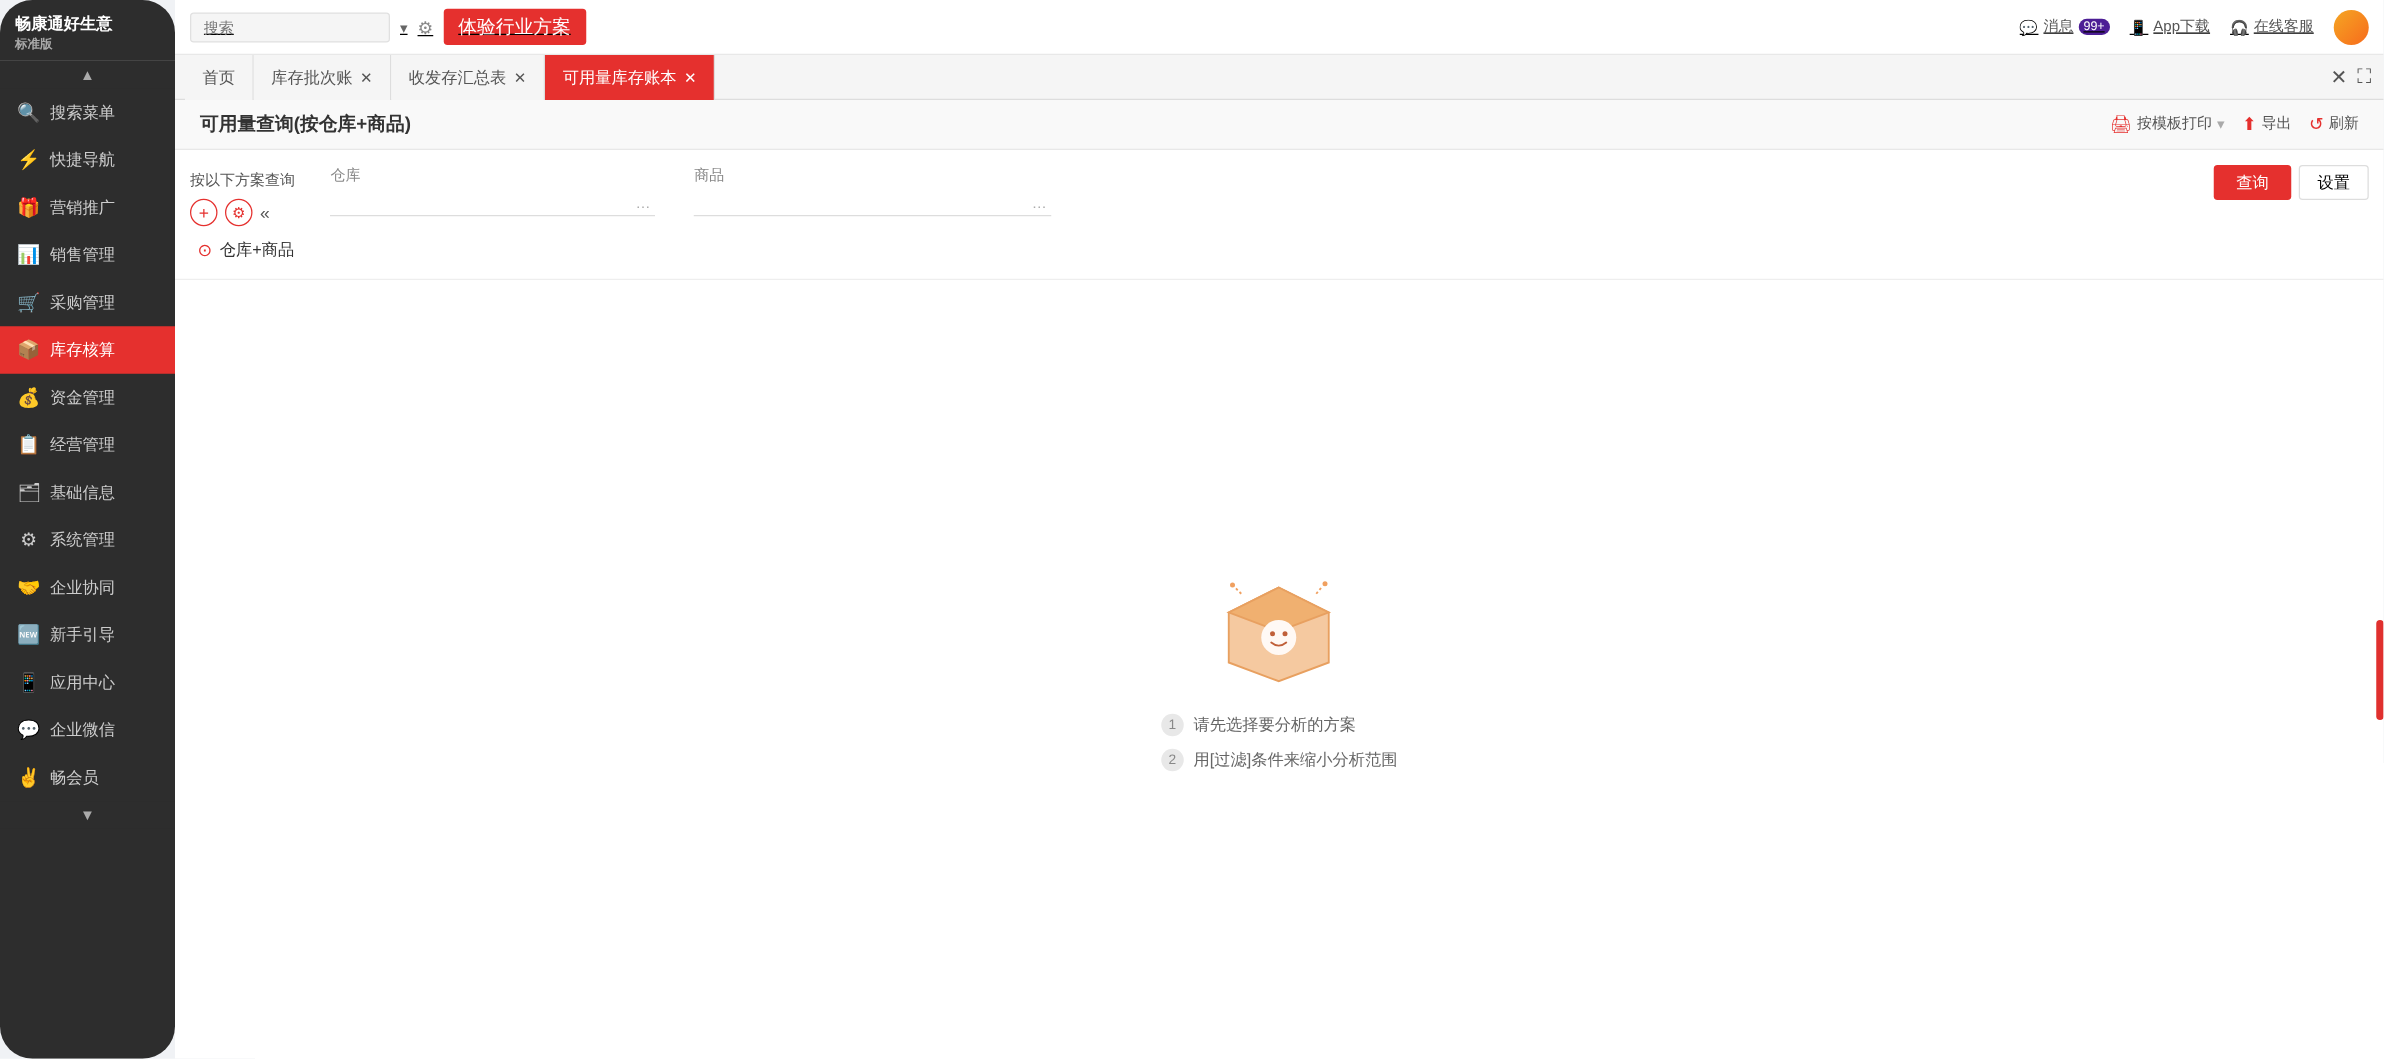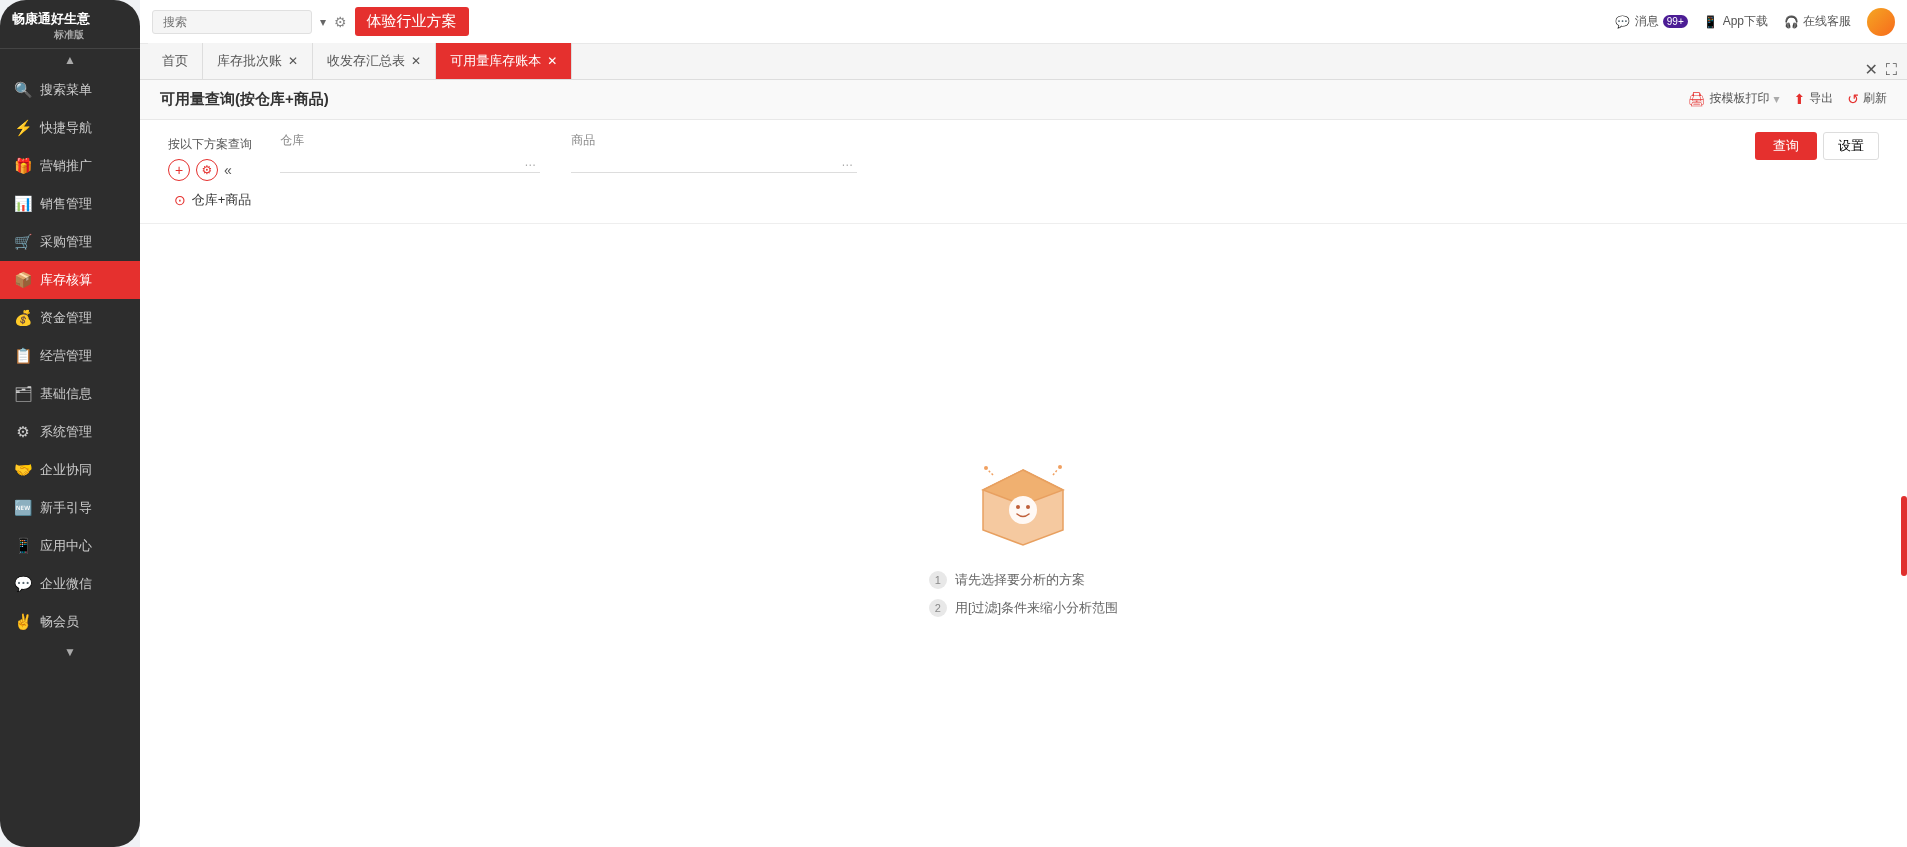--- a/index.html
+++ b/index.html
@@ -17,21 +17,21 @@
       overflow-y: auto;
       border-radius: 26px;
     }
     .sidebar-logo {
       padding: 10px 12px 6px;
       color: #fff;
       font-size: 13px;
       font-weight: bold;
       border-bottom: 1px solid #444;
     }
-    .sidebar-logo .sub { font-size: 10px; color: #aaa; margin-left: 42px; }
+    .sidebar-logo .sub { font-size: 10px; color: #aaa; }
     .sidebar-item {
       display: flex;
       align-items: center;
       padding: 10px 14px;
       cursor: pointer;
       font-size: 13px;
       color: #ccc;
       gap: 8px;
       position: relative;
     }
@@ -58,20 +58,21 @@
     
     .topbar {
       background: #fff;
       height: 44px;
       display: flex;
       align-items: center;
       padding: 0 12px;
       border-bottom: 1px solid #e8e8e8;
       gap: 8px;
       flex-shrink: 0;
+      text-decoration: underline;
     }
     .topbar-search {
       background: #f5f5f5;
       border: 1px solid #e0e0e0;
       border-radius: 3px;
       padding: 4px 10px;
       font-size: 12px;
       color: #999;
       width: 160px;
     }
@@ -121,21 +122,21 @@
       width: 28px;
       height: 28px;
       border-radius: 50%;
       background: #ccc;
     }
 
     
     .tabsbar {
       background: #f5f5f5;
       display: flex;
-      align-items: flex-end;
+      align-items: center;
       border-bottom: 1px solid #ddd;
       padding: 0 0 0 8px;
       flex-shrink: 0;
       height: 36px;
     }
     .tab {
       display: flex;
       align-items: center;
       padding: 0 14px;
       height: 36px;
@@ -196,21 +197,21 @@
       gap: 4px;
       cursor: pointer;
       font-size: 12px;
       color: #555;
     }
     .page-header-action .icon { color: #e5302e; font-size: 14px; }
 
     
     .filter-area {
       background: #fff;
-      padding: 10px 28px;
+      padding: 10px 12px;
       display: flex;
       align-items: flex-start;
       border-bottom: 1px solid #eee;
       flex-shrink: 0;
       gap: 12px;
     }
     .filter-label {
       font-size: 12px;
       color: #555;
       white-space: nowrap;

